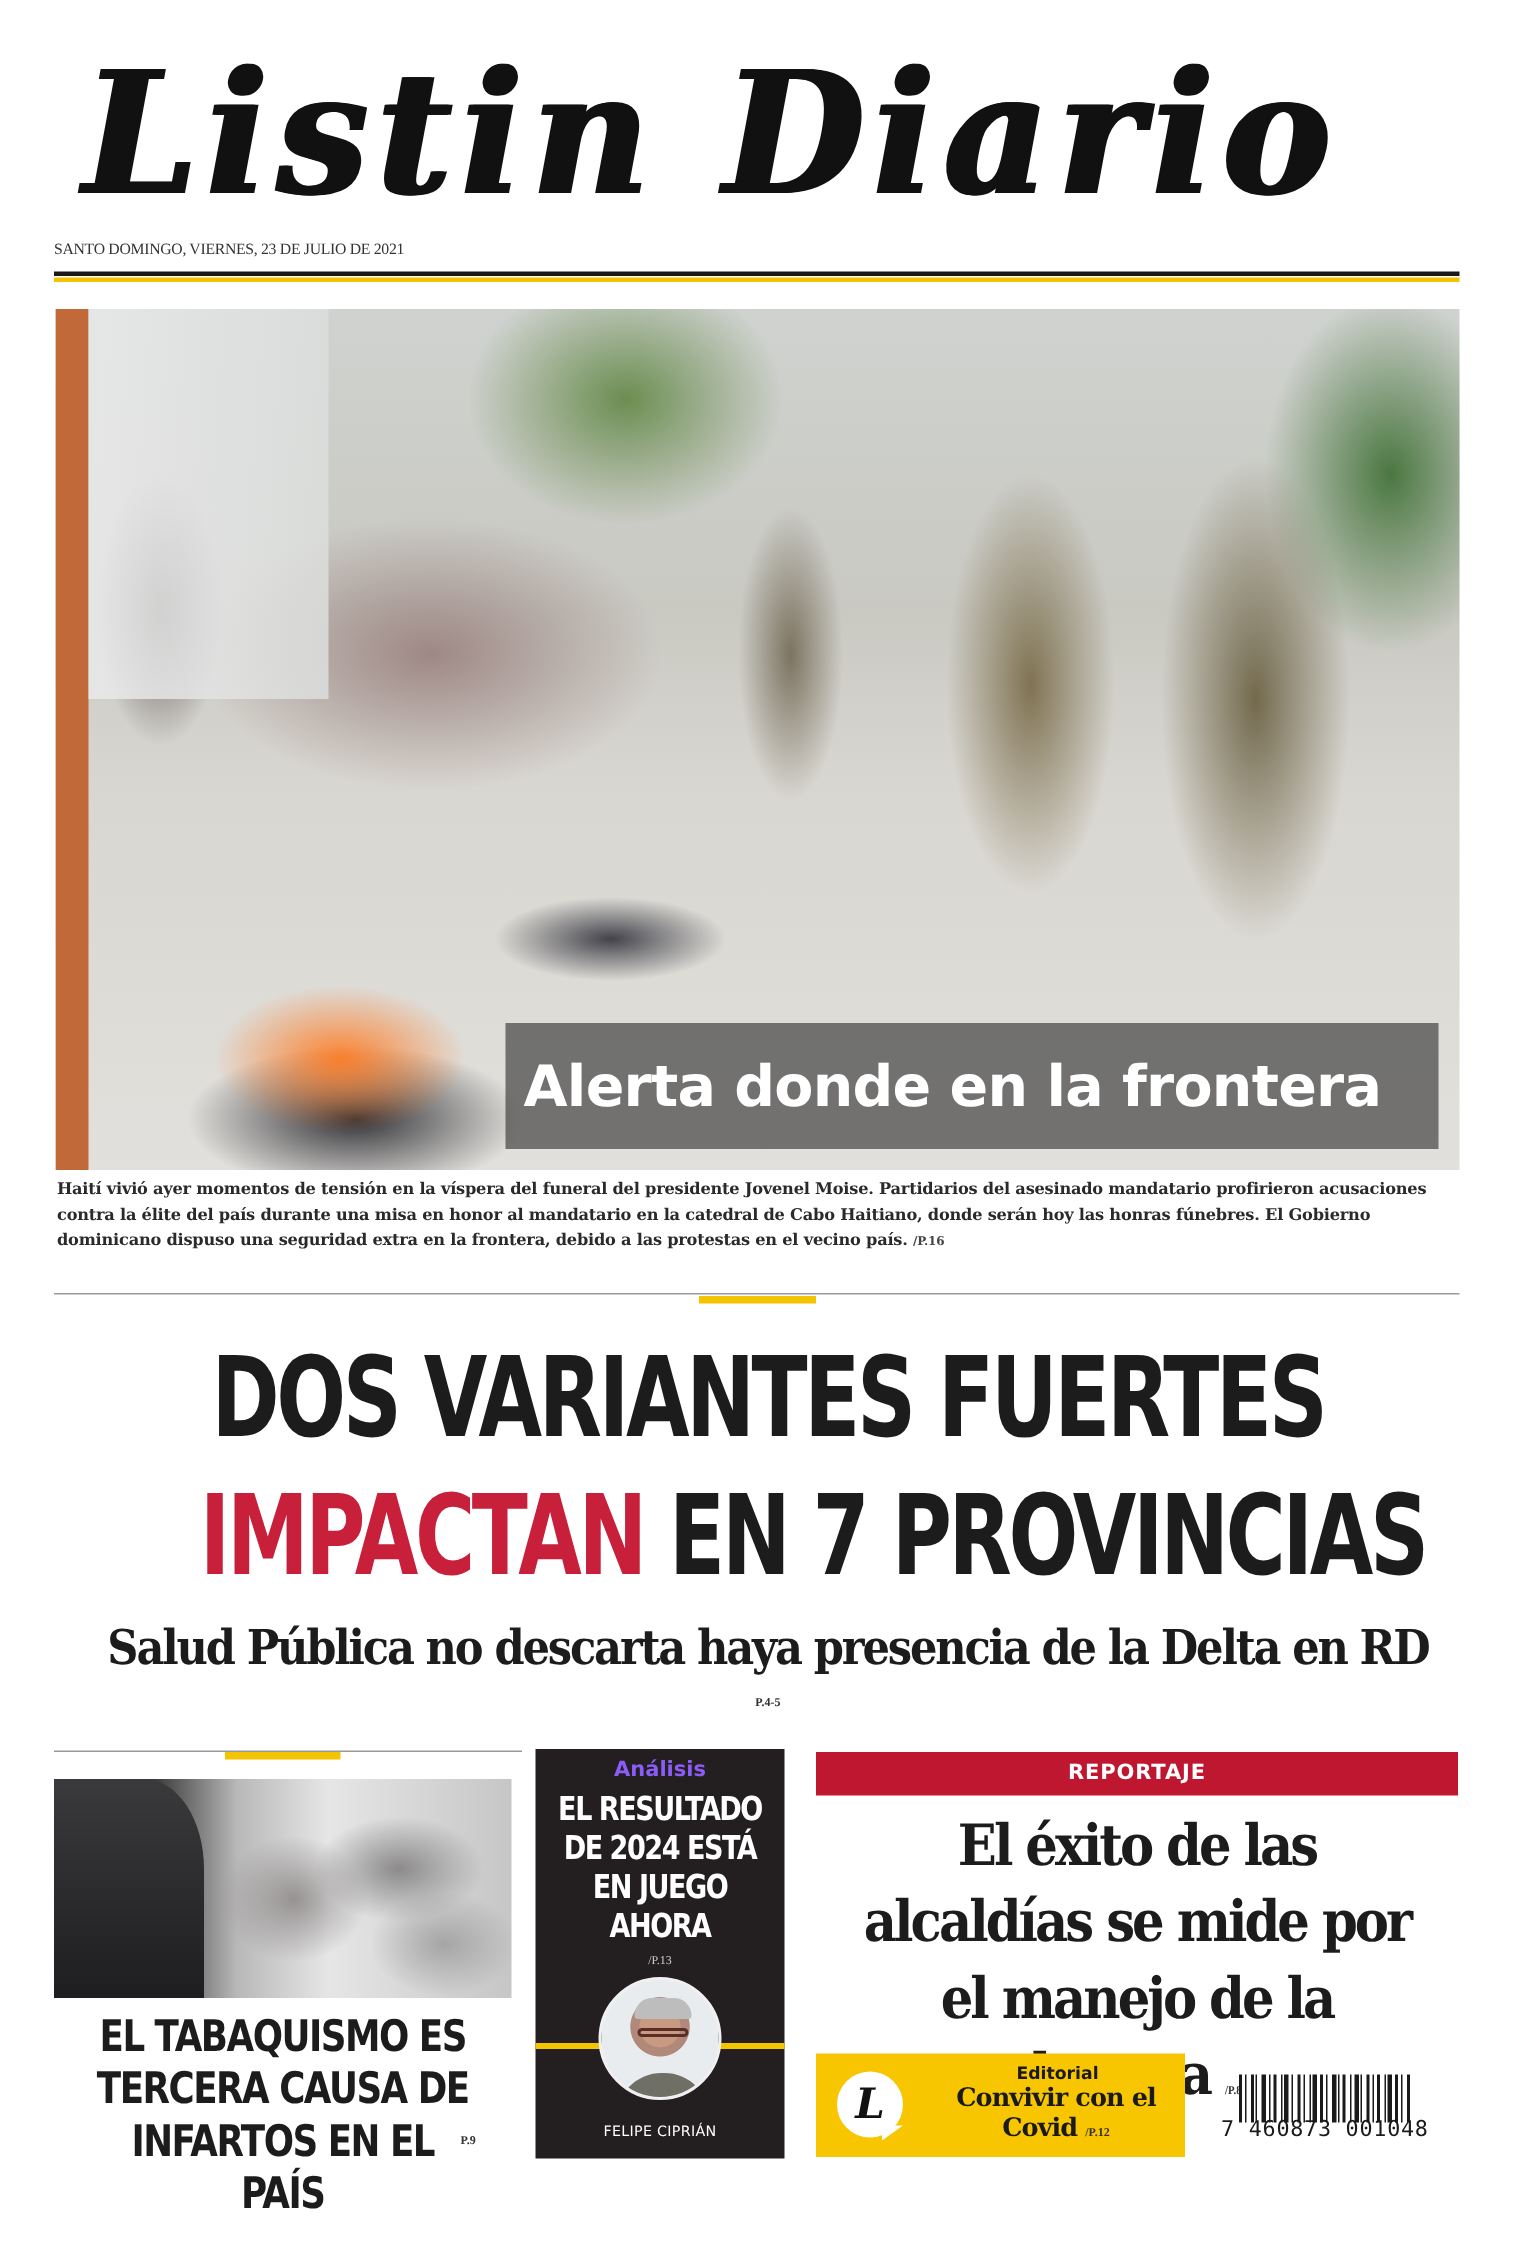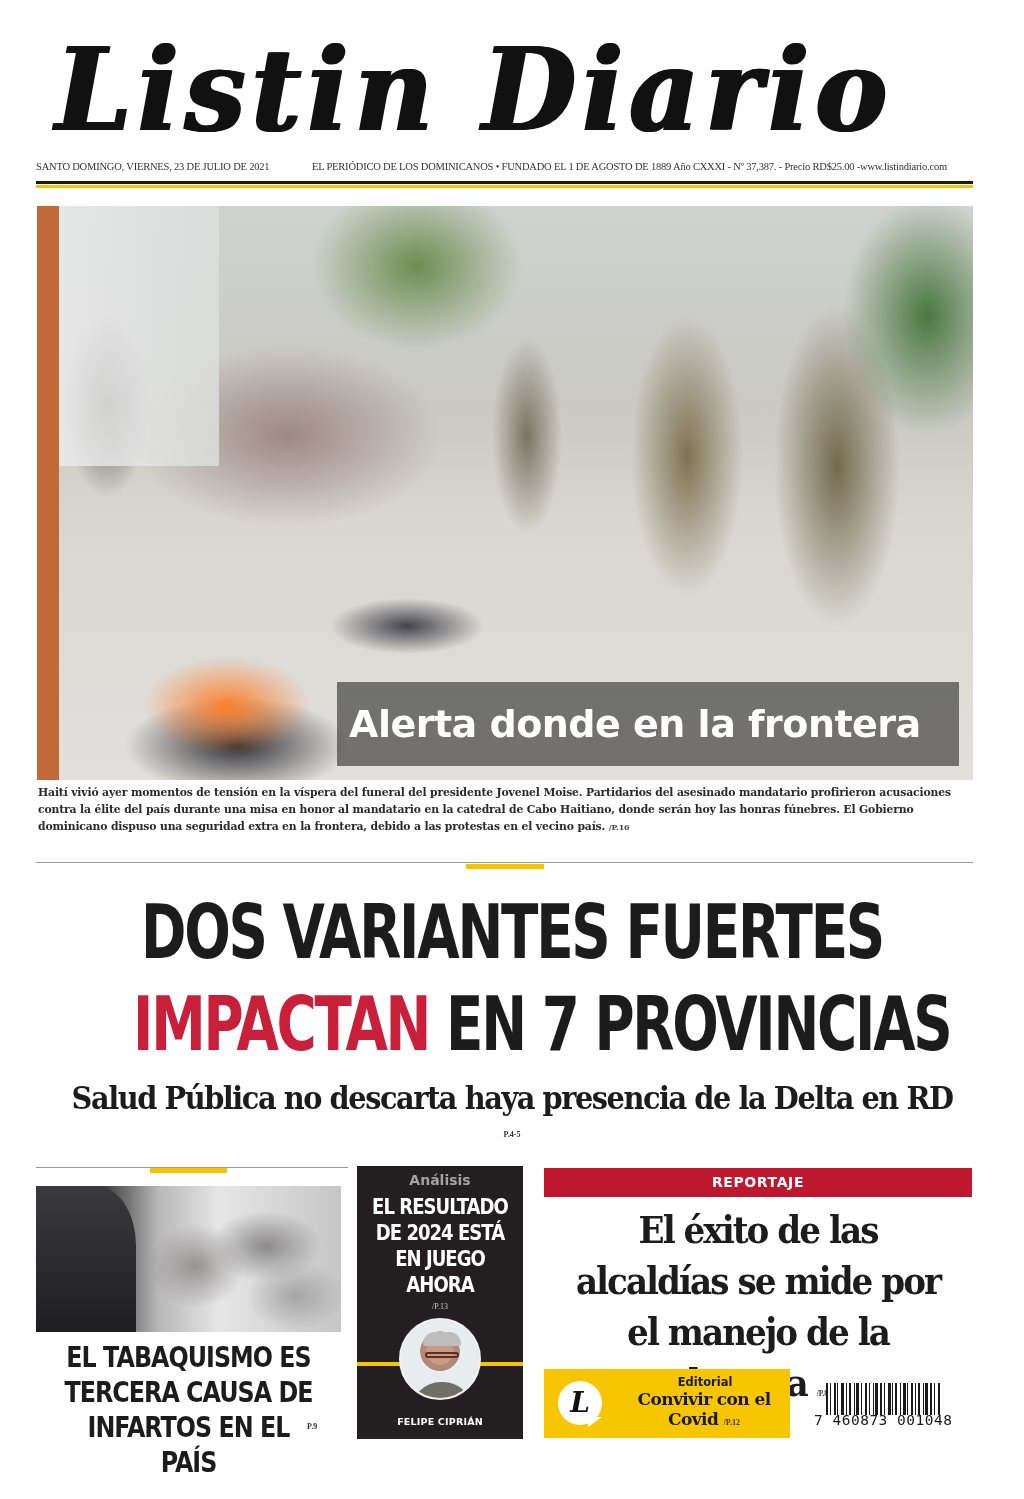--- a/index.html
+++ b/index.html
@@ -78,34 +78,34 @@
   .smoke-face { position: absolute; left: 0; top: 0; width: 100px; height: 146px;
     background: linear-gradient(180deg,#3a3a3c,#1e1e20); border-top-right-radius: 40px 60px; }
   .tabaco-headline { position: absolute; left: 36px; top: 1340px; width: 305px; text-align: center;
     font-family: "DejaVu Sans", sans-serif; font-weight: bold; font-size: 29px; line-height: 35px;
     color: #1c1c1c; letter-spacing: -1.2px; transform: scaleX(0.82); transform-origin: center; }
   .tabaco-page { position: absolute; left: 307px; top: 1422px; font-size: 8px; font-weight: bold; color: #333; }
 
   
   .analysis { position: absolute; left: 357px; top: 1166px; width: 166px; height: 273px; background: #231f20; }
   .analysis-kicker { position: absolute; left: 0; top: 6px; width: 166px; text-align: center;
-    font-family: "DejaVu Sans", sans-serif; font-weight: bold; font-size: 14px; color: #a3a3a3; }
+    font-family: "DejaVu Sans", sans-serif; font-weight: bold; font-size: 14px; color: #8b5cf6; }
   .analysis-title { position: absolute; left: 0; top: 28px; width: 166px; text-align: center;
     font-family: "DejaVu Sans", sans-serif; font-weight: bold; font-size: 22px; line-height: 26px;
     color: #ffffff; letter-spacing: -1.2px; transform: scaleX(0.82); transform-origin: center; }
   .analysis-page { position: absolute; left: 0; top: 136px; width: 166px; text-align: center; font-size: 8px; color: #ccc; }
   .analysis-yellow-line { position: absolute; left: 0; top: 196px; width: 166px; height: 4px; background: #f5c400; }
   .analysis-avatar { position: absolute; left: 42px; top: 152px; width: 82px; height: 82px; border-radius: 50%;
     background: radial-gradient(circle at 50% 40%, #c99a82 0 22%, #b0897a 23% 32%, #e9ecef 33% 100%);
     border: 2px solid #f0f0f0; overflow: hidden; }
   .avatar-hair { position: absolute; left: 22px; top: 12px; width: 38px; height: 14px; border-radius: 20px 20px 4px 4px; background: #bdbdbd; }
   .avatar-glasses { position: absolute; left: 24px; top: 32px; width: 34px; height: 6px; border: 2px solid #5a2e24; border-radius: 3px; }
   .avatar-body { position: absolute; left: 10px; top: 62px; width: 62px; height: 30px; border-radius: 30px 30px 0 0; background: #6f6f66; }
   .analysis-author { position: absolute; left: 0; top: 250px; width: 166px; text-align: center;
-    font-family: "DejaVu Sans", sans-serif; font-weight: bold; font-size: 9.5px; color: #ffffff; letter-spacing: 0.2px; }
+    font-family: "DejaVu Sans", sans-serif; font-weight: normal; font-size: 9.5px; color: #ffffff; letter-spacing: 0.2px; }
 
   
   .reportaje-bar { position: absolute; left: 544px; top: 1168px; width: 428px; height: 29px; background: #c01731; }
   .reportaje-label { position: absolute; left: 544px; top: 1168px; width: 428px; height: 29px; line-height: 29px; text-align: center;
     font-family: "DejaVu Sans", sans-serif; font-weight: bold; font-size: 14px; color: #ffffff; letter-spacing: 0.6px; }
   .reportaje-headline { position: absolute; left: 544px; top: 1204px; width: 428px; text-align: center;
     font-family: "DejaVu Serif", serif; font-weight: bold; font-size: 38px; line-height: 51px;
     color: #1c1c1c; letter-spacing: -2.2px; transform: scaleX(0.9); transform-origin: center; }
   .reportaje-page { font-family: "Liberation Serif", serif; font-size: 8px; letter-spacing: 0; font-weight: bold; color: #333; }
 
@@ -128,21 +128,20 @@
     font-family: "DejaVu Sans Mono", monospace; font-size: 14.5px; color: #1a1a1a; letter-spacing: 0.5px; white-space: nowrap; }
 </style>
 </head>
 <body>
 
 <header class="masthead">
   <div class="masthead-title">Listin Diario</div>
 </header>
 <div class="dateline">
   <span class="left">SANTO DOMINGO, VIERNES, 23 DE JULIO DE 2021</span>
-  <span class="right">EL PERIÓDICO DE LOS DOMINICANOS • FUNDADO EL 1 DE AGOSTO DE 1889   Año CXXXI - Nº 37,387. - Precio RD$25.00 -www.listindiario.com</span>
 </div>
 <div class="rule-black"></div>
 <div class="rule-yellow"></div>
 
 <section class="hero">
   <div class="hero-sidebar"></div>
   <div class="hero-building"></div>
   <div class="hero-caption-bar"></div>
   <div class="hero-caption">Alerta donde en la frontera</div>
 </section>

